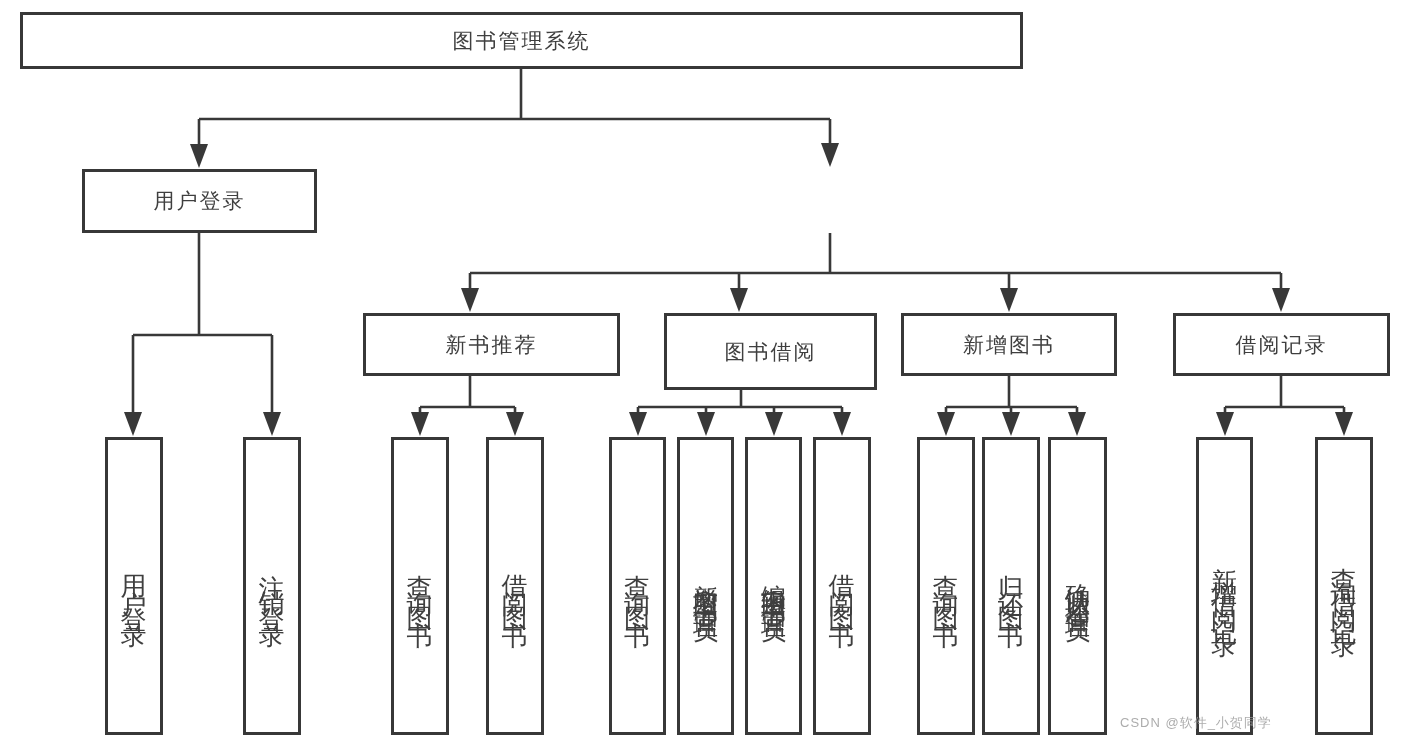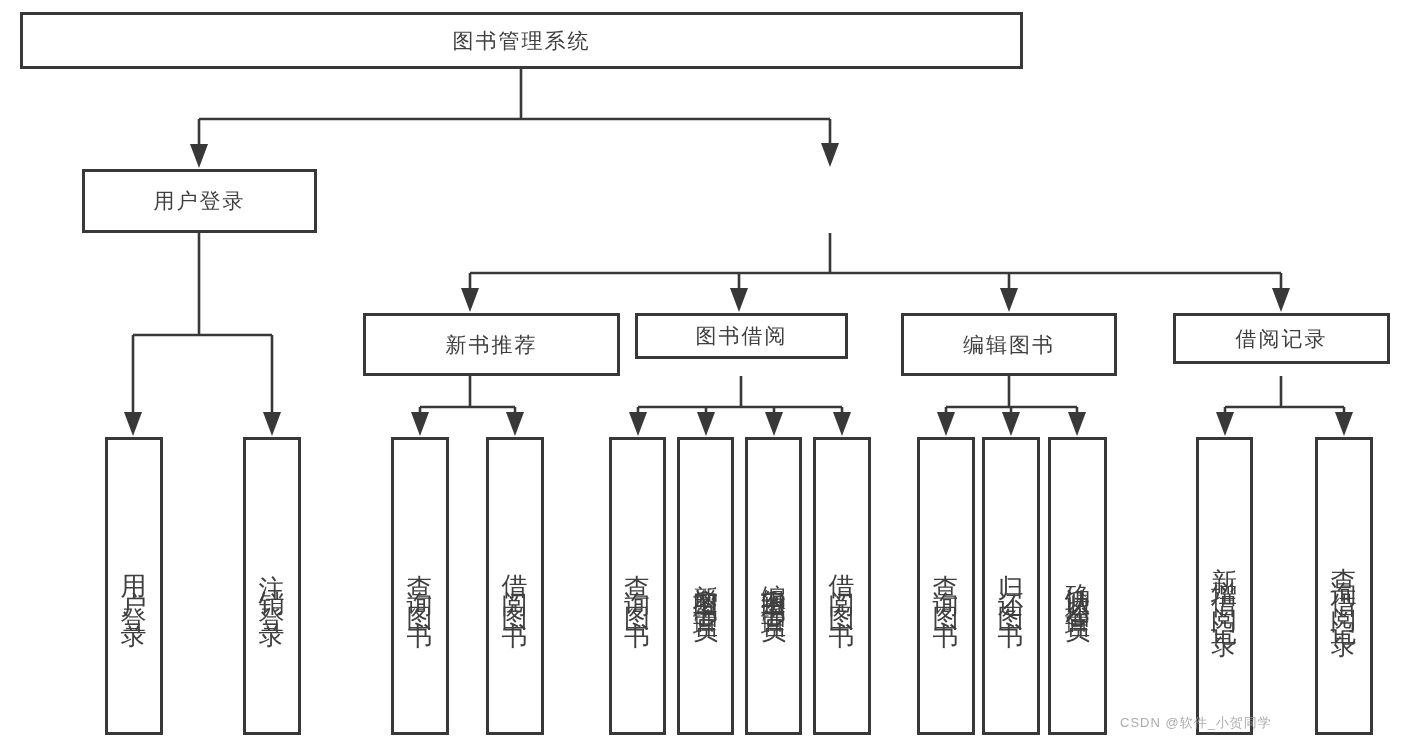--- a/index.html
+++ b/index.html
@@ -101,27 +101,27 @@
     <span>图书管理系统</span>
   </div>
 
   <div class="box hbox" style="left:82px;top:169px;width:235px;height:64px">
     <span>用户登录</span>
   </div>
 
   <div class="box hbox" style="left:363px;top:313px;width:257px;height:63px">
     <span>新书推荐</span>
   </div>
-  <div class="box hbox" style="left:635px;top:313px;width:213px;height:46px">
+  <div class="box hbox" style="left:664px;top:313px;width:213px;height:77px">
     <span>图书借阅</span>
   </div>
   <div class="box hbox" style="left:901px;top:313px;width:216px;height:63px">
-    <span>编辑图书</span>
+    <span>新增图书</span>
   </div>
-  <div class="box hbox" style="left:1173px;top:313px;width:217px;height:51px">
+  <div class="box hbox" style="left:1173px;top:313px;width:217px;height:63px">
     <span>借阅记录</span>
   </div>
 
   <div class="box vbox" style="left:105px;top:437px;width:58px;height:298px">
     <span>用户登录</span>
   </div>
   <div class="box vbox" style="left:243px;top:437px;width:58px;height:298px">
     <span>注销登录</span>
   </div>
 

